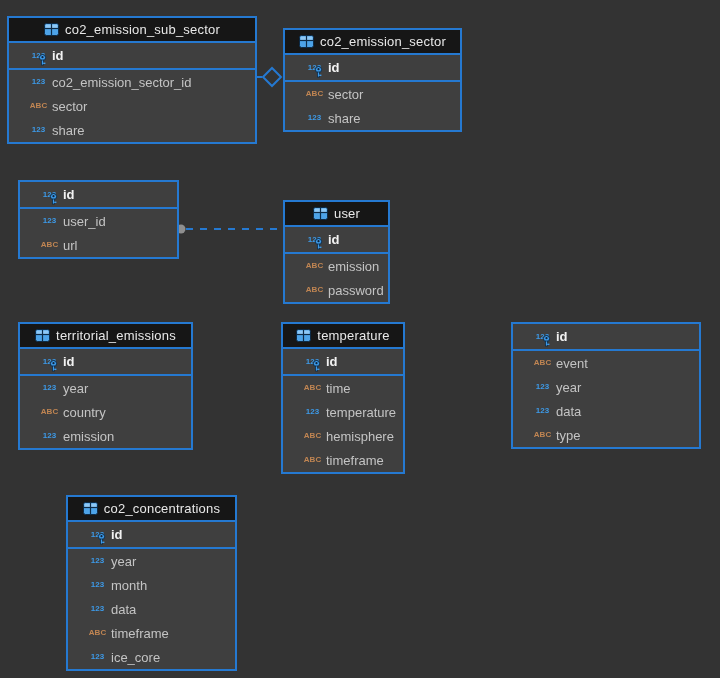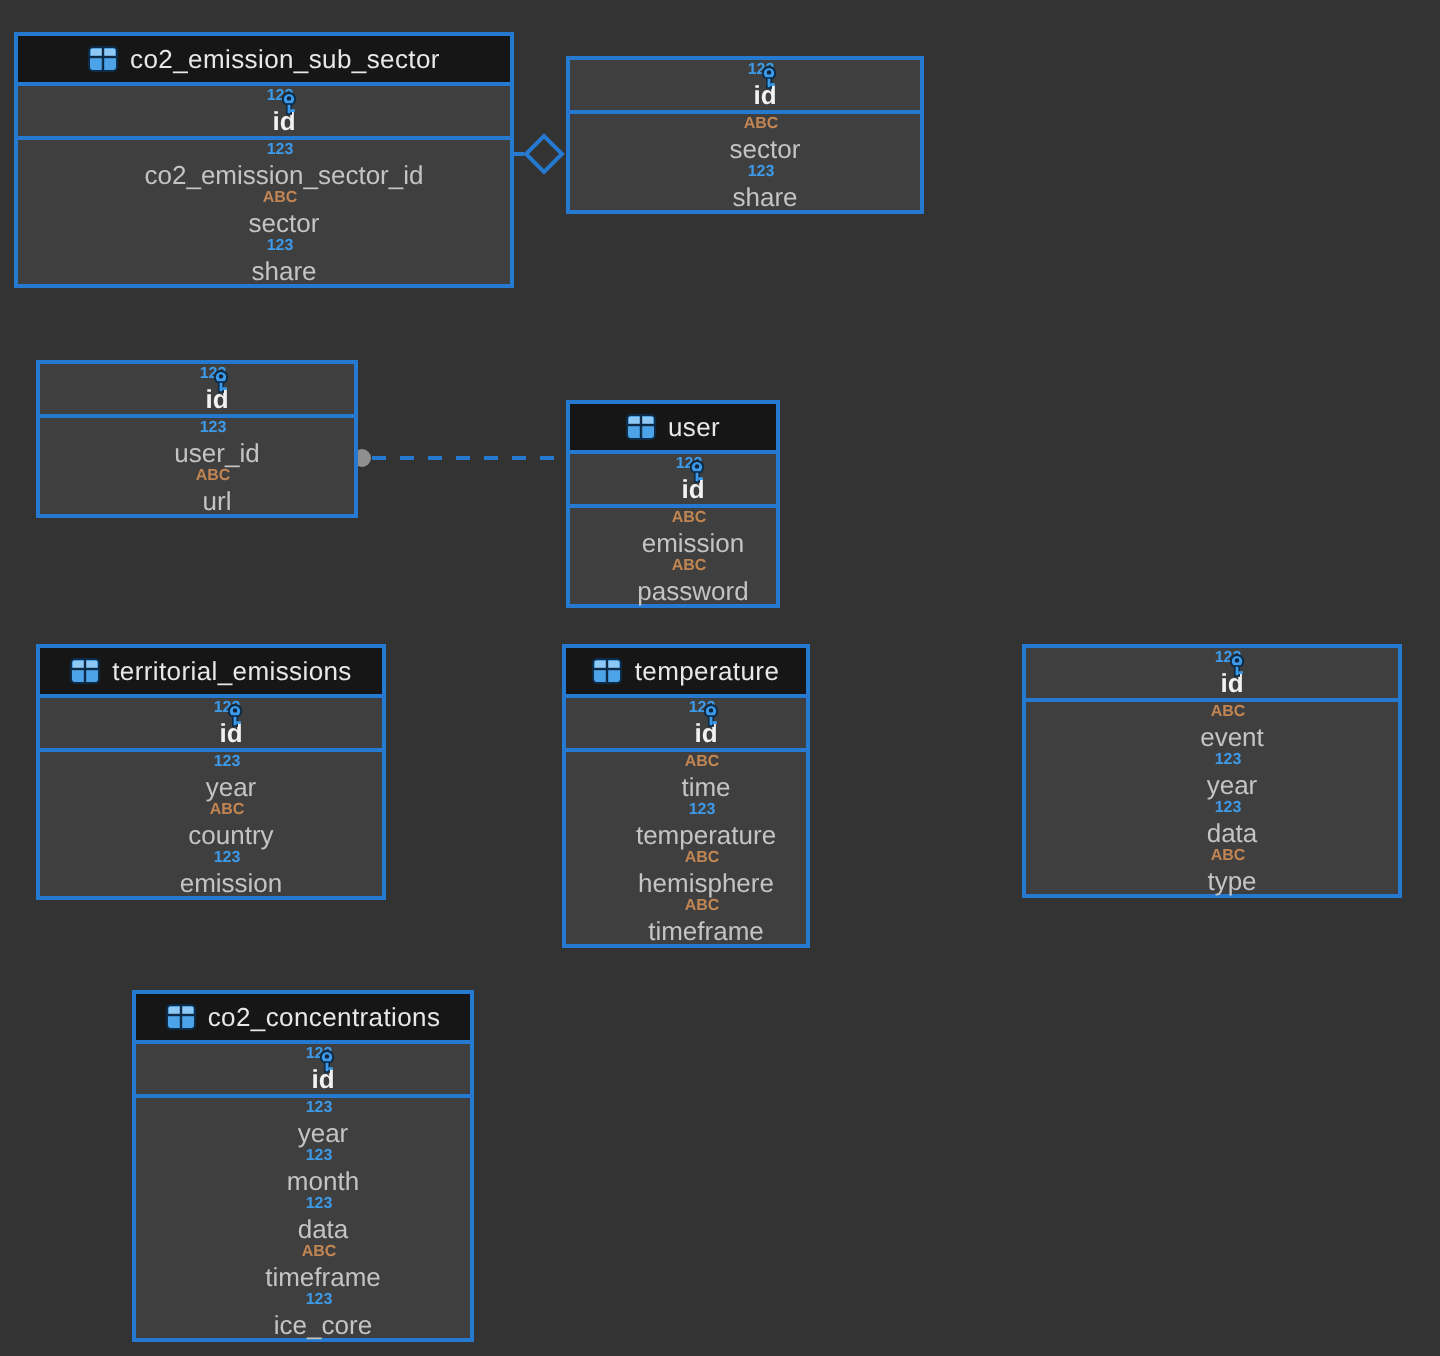--- a/index.html
+++ b/index.html
@@ -29,21 +29,21 @@
     white-space:nowrap;
   }
   .t-title{
     color:#e8e8e8;font-size:13px;letter-spacing:0.2px;
   }
   .pk-section{
     border-bottom:2px solid #2579d1;
   }
   .col-row{
     height:24px;display:flex;align-items:center;
-    padding:0 4px 0 20px;box-sizing:border-box;white-space:nowrap;flex-direction:column;
+    padding:0 4px 0 20px;box-sizing:border-box;white-space:nowrap;
   }
   .pk-section .col-row{height:25px;}
   .col-label{
     color:#c4c4c4;font-size:13px;margin-left:4px;
   }
   .pk-section .col-label{color:#f2f2f2;font-weight:bold;}
   .ticon{
     width:19px;min-width:19px;text-align:center;
     font-size:8px;font-weight:bold;
     font-family:"Liberation Sans","DejaVu Sans",sans-serif;
@@ -102,20 +102,29 @@
     <span class="ticon str">ABC</span>
     <span class="col-label">sector</span>
   </div>
         <div class="col-row">
     <span class="ticon num">123</span>
     <span class="col-label">share</span>
   </div>
       </div>
   </div>
     <div class="table-card" style="left: 283px; top: 28px; width: 179px;">
+    <div class="t-header">
+      <svg class="tbl-icon" viewBox="0 0 15 13" xmlns="http://www.w3.org/2000/svg">
+        <rect x="0.5" y="0.5" width="14" height="12" rx="2" fill="#4da3e8" stroke="#0d2b47"></rect>
+        <rect x="1.5" y="1.5" width="12" height="3.5" fill="#8ec8f5"></rect>
+        <line x1="0.5" y1="5.5" x2="14.5" y2="5.5" stroke="#0d2b47" stroke-width="1.2"></line>
+        <line x1="7.5" y1="1" x2="7.5" y2="12" stroke="#0d2b47" stroke-width="1.2"></line>
+      </svg>
+      <span class="t-title">co2_emission_sector</span>
+    </div>
     <div class="pk-section">
         <div class="col-row">
     <span class="ticon num">123<svg class="key-overlay" viewBox="0 0 9 12" xmlns="http://www.w3.org/2000/svg">
               <circle cx="4.5" cy="3.6" r="3.1" fill="#3d9ae8" stroke="#0d2b47" stroke-width="1"></circle>
               <circle cx="4.5" cy="3.2" r="1.1" fill="#10233a"></circle>
               <rect x="3.4" y="6" width="2.2" height="5" fill="#3d9ae8" stroke="#0d2b47" stroke-width="0.8"></rect>
               <rect x="5.2" y="8.6" width="2.2" height="1.4" fill="#3d9ae8"></rect>
             </svg></span>
     <span class="col-label">id</span>
   </div>

